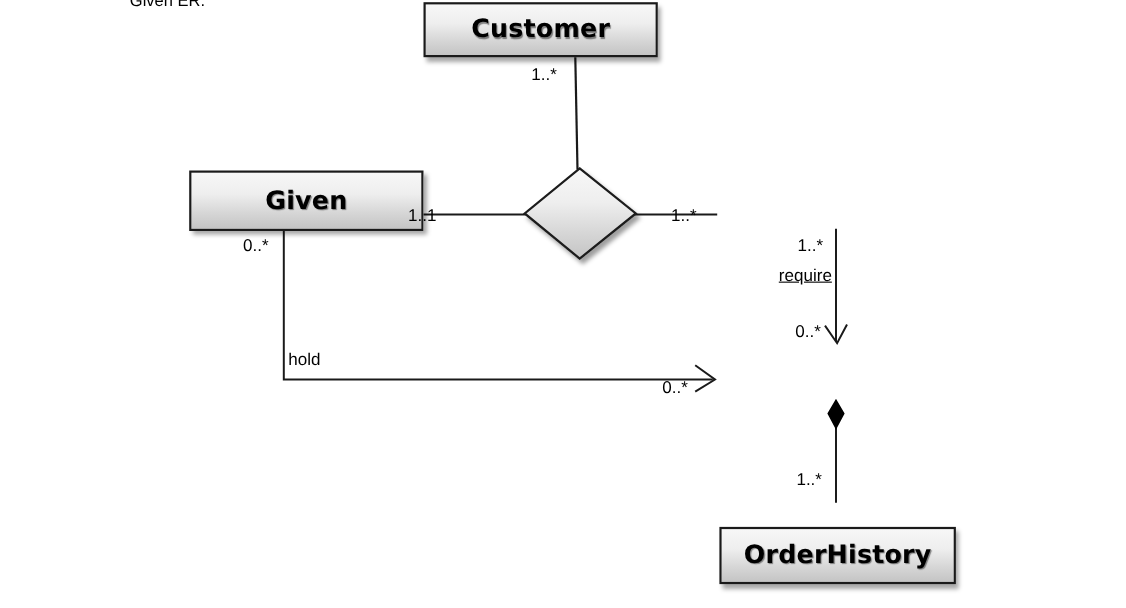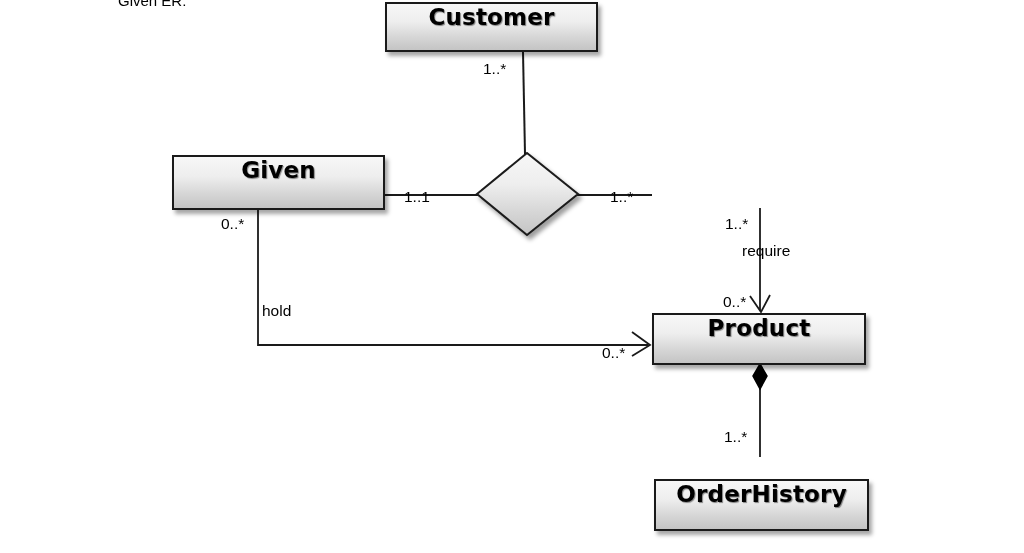--- a/index.html
+++ b/index.html
@@ -31,20 +31,21 @@
     white-space: nowrap;
     font-family: "Liberation Sans", sans-serif;
   }
   .entity {
     position: absolute;
     box-sizing: border-box;
     border: 2px solid #1a1a1a;
     background: linear-gradient(to bottom, #f7f7f7 0%, #eeeeee 38%, #d6d6d6 72%, #c4c4c4 100%);
     box-shadow: 3px 4px 4px rgba(0,0,0,0.35);
     display: flex;
+    align-items: center;
     justify-content: center;
   }
   .entity-label {
     font-family: "DejaVu Sans", sans-serif;
     font-weight: bold;
     font-size: 23px;
     color: #000000;
     letter-spacing: 0.2px;
     text-shadow: 1px 1px 1px rgba(0,0,0,0.45);
     white-space: nowrap;
@@ -104,41 +105,38 @@
 
   <div class="entity" style="left:385px; top:2px; width:213px; height:50px;">
     <span class="entity-label">Customer</span>
   </div>
 
   <div class="entity" style="left:172px; top:155px; width:213px; height:55px;">
     <span class="entity-label">Given</span>
   </div>
 
 
-  <div class="entity" style="left:652px; top:313px; width:214px; height:52px;">
-    <span class="entity-label">Product</span>
-  </div>
 
   <div class="entity" style="left:654px; top:457px; width:215px; height:52px;margin-top:22px;">
     <span class="entity-label">OrderHistory</span>
   </div>
 
   <div class="mult" style="left:483px; top:60px;">1..*</div>
 
-  <div class="mult" style="left:404px; top:188px;text-align:right;">1..1</div>
+  <div class="mult" style="left:371px; top:188px;text-align:right;">1..1</div>
 
   <div class="mult" style="left:610px; top:188px;">1..*</div>
 
   <div class="mult" style="left:221px; top:215px;">0..*</div>
 
   <div class="mult" style="left:725px; top:215px;">1..*</div>
 
-  <div class="rel-label" style="left:742px; top:242px;">require</div>
+  <div class="rel-label" style="left:708px; top:242px;text-decoration:underline;">require</div>
 
   <div class="mult" style="left:723px; top:293px;">0..*</div>
 
-  <div class="rel-label" style="left:262px; top:302px;">hold</div>
+  <div class="rel-label" style="left:262px; top:319px;">hold</div>
 
   <div class="mult" style="left:602px; top:344px;">0..*</div>
 
   <div class="mult" style="left:724px; top:428px;">1..*</div>
 
 </div>
 
 </body></html>

